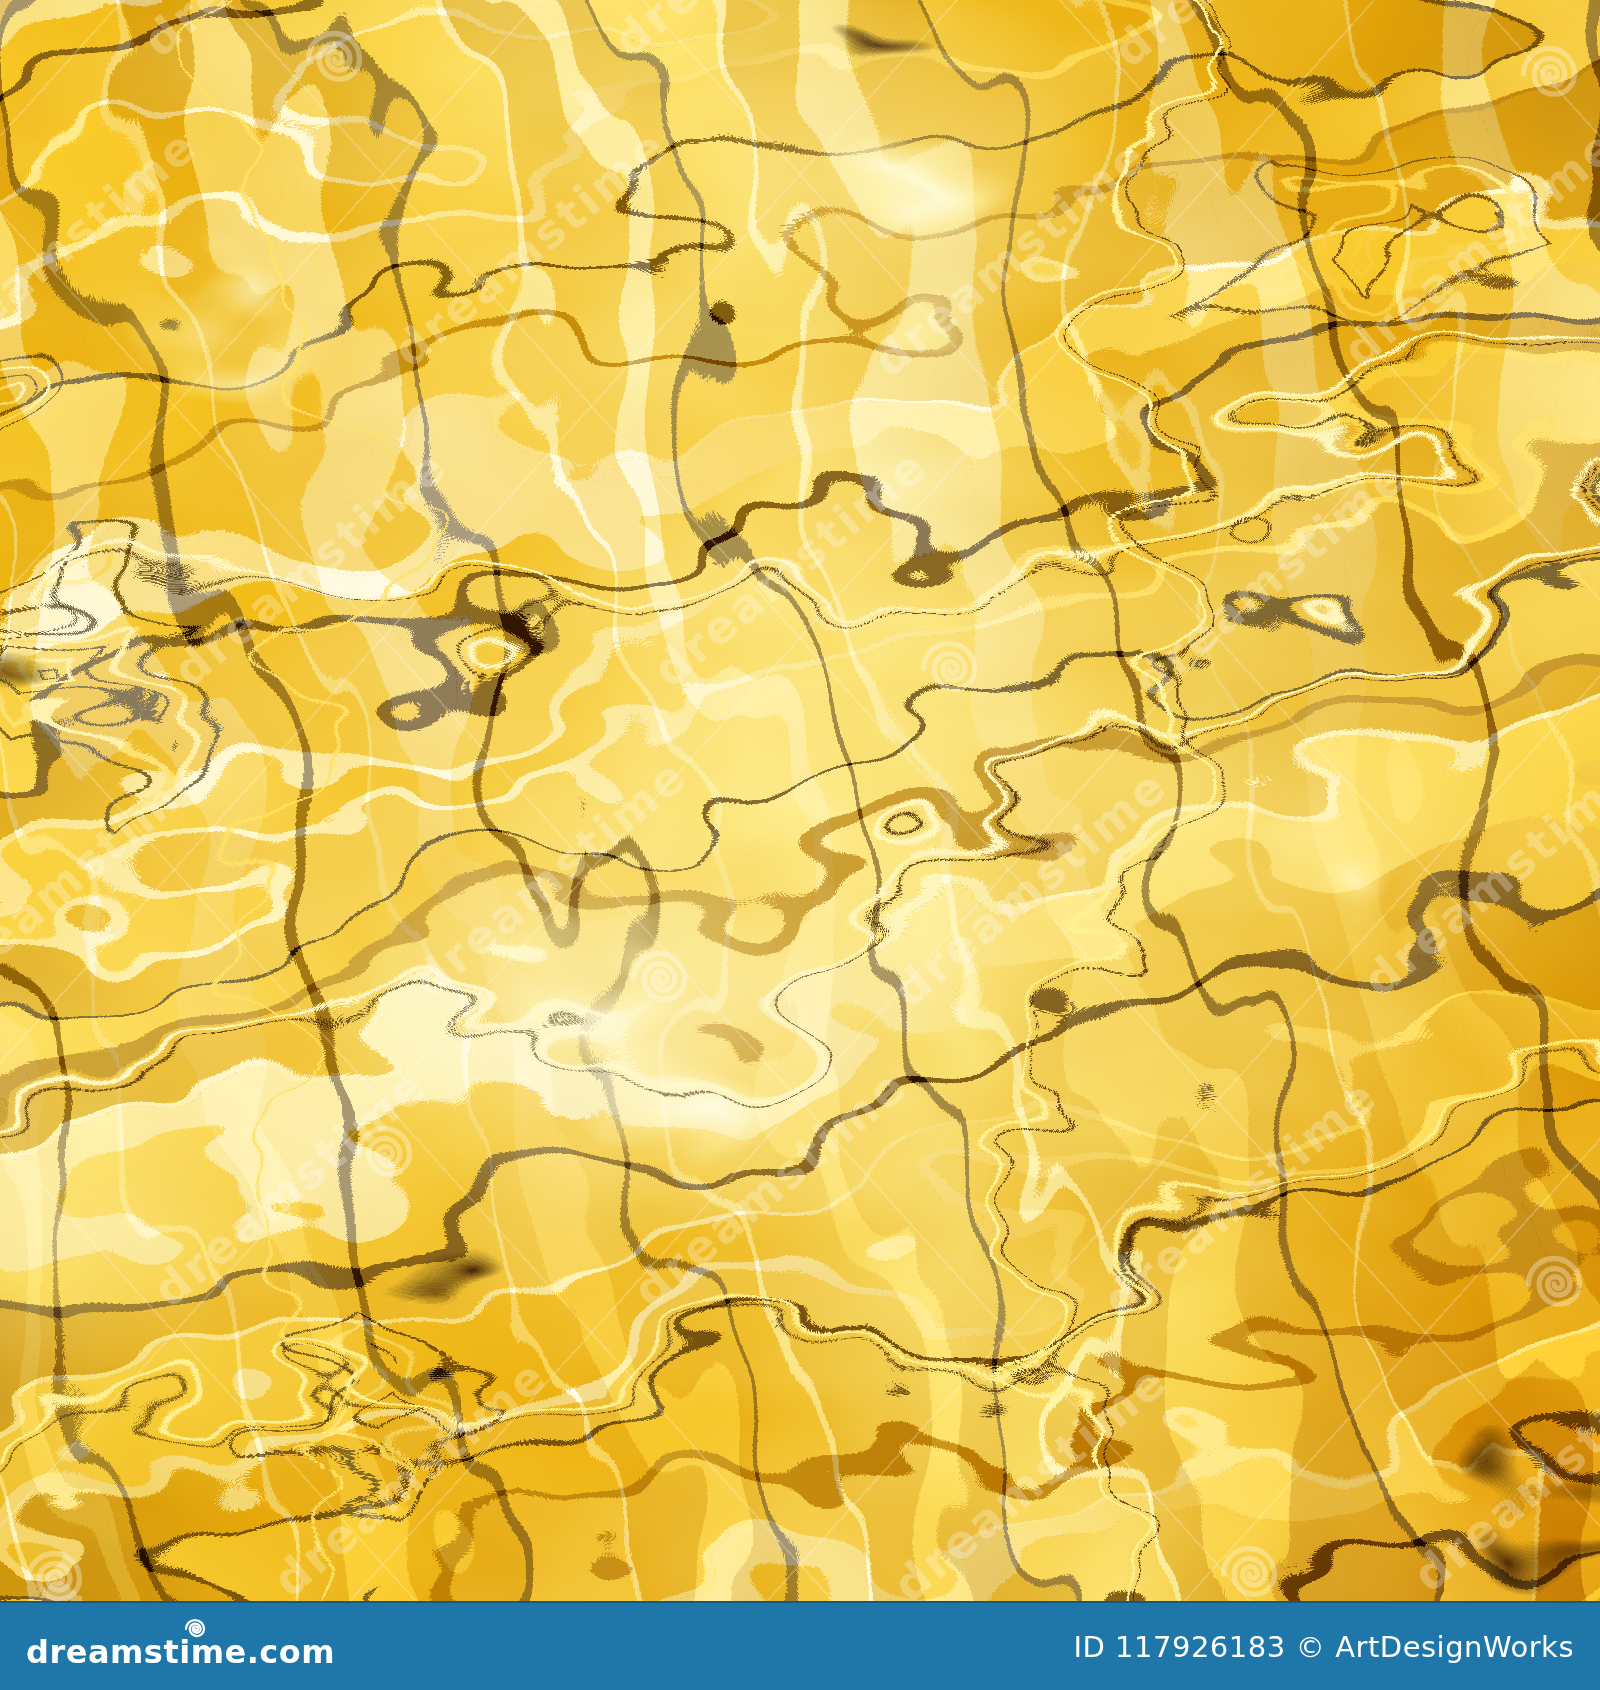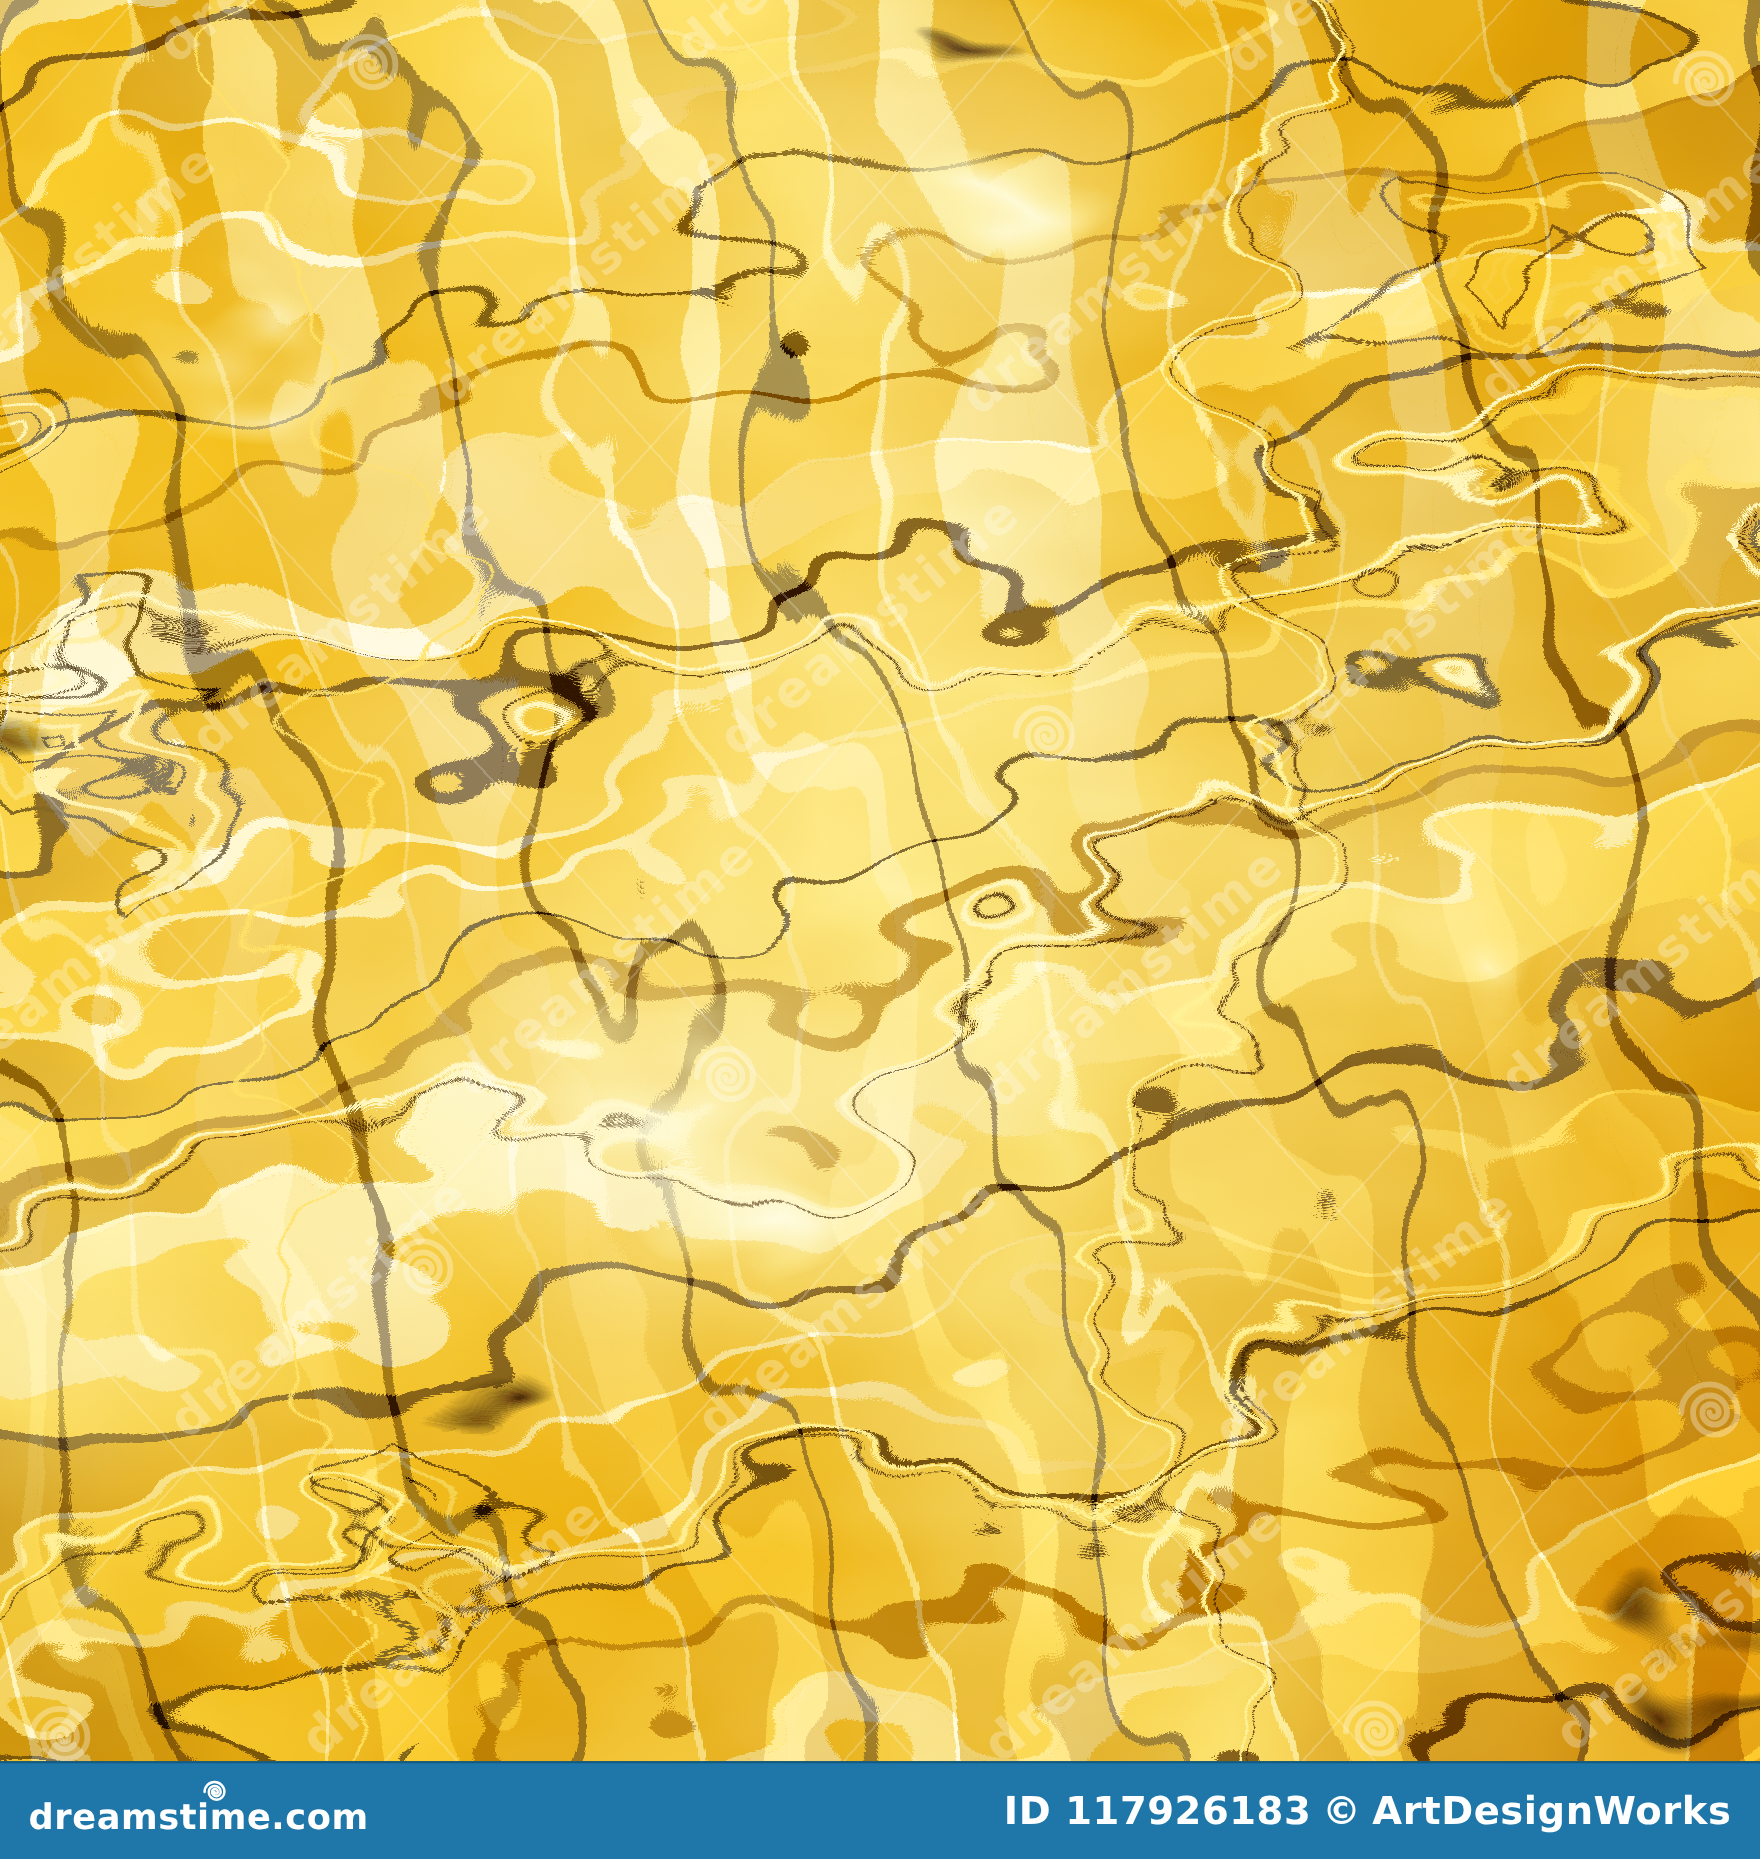--- a/index.html
+++ b/index.html
@@ -46,21 +46,21 @@
   .footer{
     position:absolute;left:0;top:1601px;width:1600px;height:89px;
     background:#1e77a8;border-top:2px solid rgba(0,40,60,.35);box-sizing:border-box;
     display:flex;align-items:center;justify-content:space-between;
     padding:0 26px;color:#fff;
   }
   .logo{position:relative;display:flex;align-items:center;height:100%;}
   .logo-text{font-size:32px;font-weight:700;letter-spacing:.5px;line-height:1;margin-top:10px;}
   .logo-spiral{position:absolute;left:157px;top:14px;width:24px;height:24px;}
   .logo-spiral svg{display:block;width:100%;height:100%;}
-  .credit{font-size:35px;font-weight:700;letter-spacing:.5px;display:flex;gap:10px;}
+  .credit{font-size:29px;font-weight:400;letter-spacing:.5px;display:flex;gap:10px;}
 </style>
 </head>
 <body>
 
 <div class="stage">
 
   <div class="photo">
     <svg class="texture" width="1600" height="1601" viewBox="0 0 1600 1600" xmlns="http://www.w3.org/2000/svg">
       <defs>
         <filter id="liq" x="-25%" y="-25%" width="150%" height="150%">

